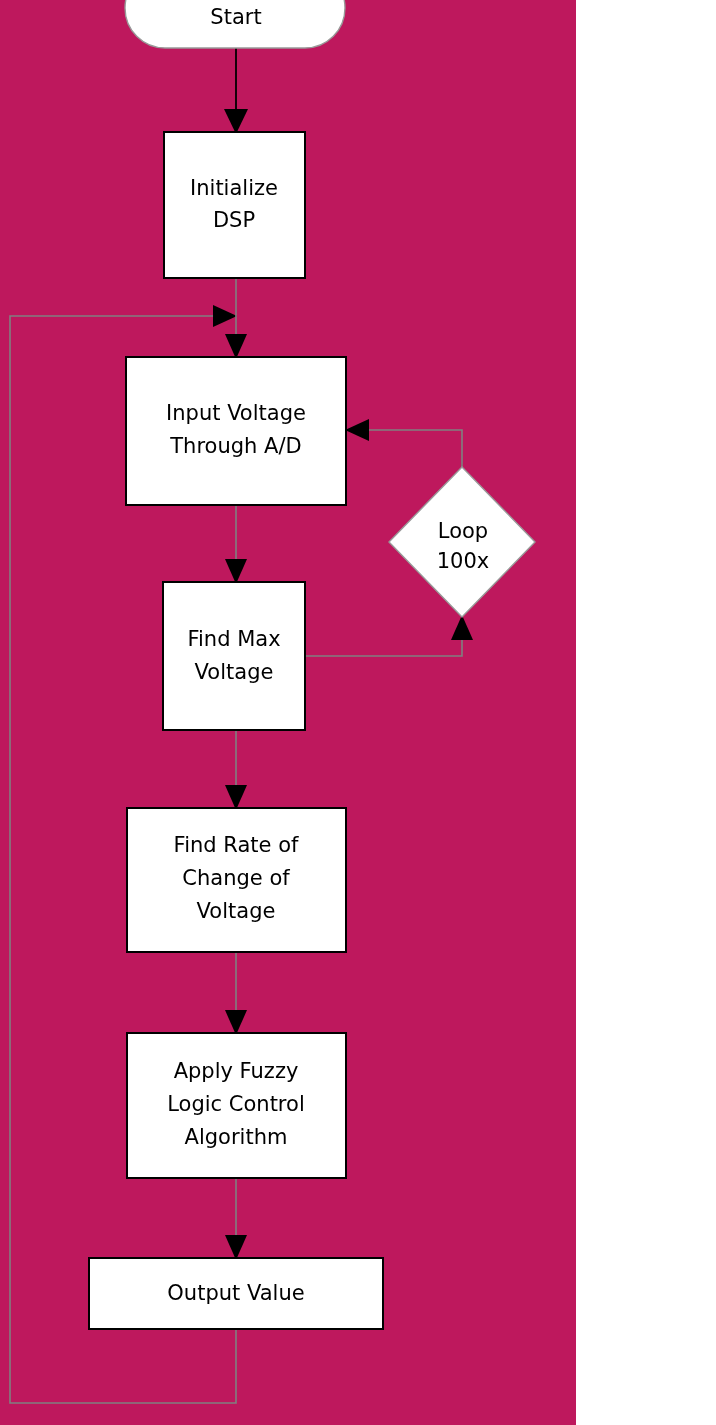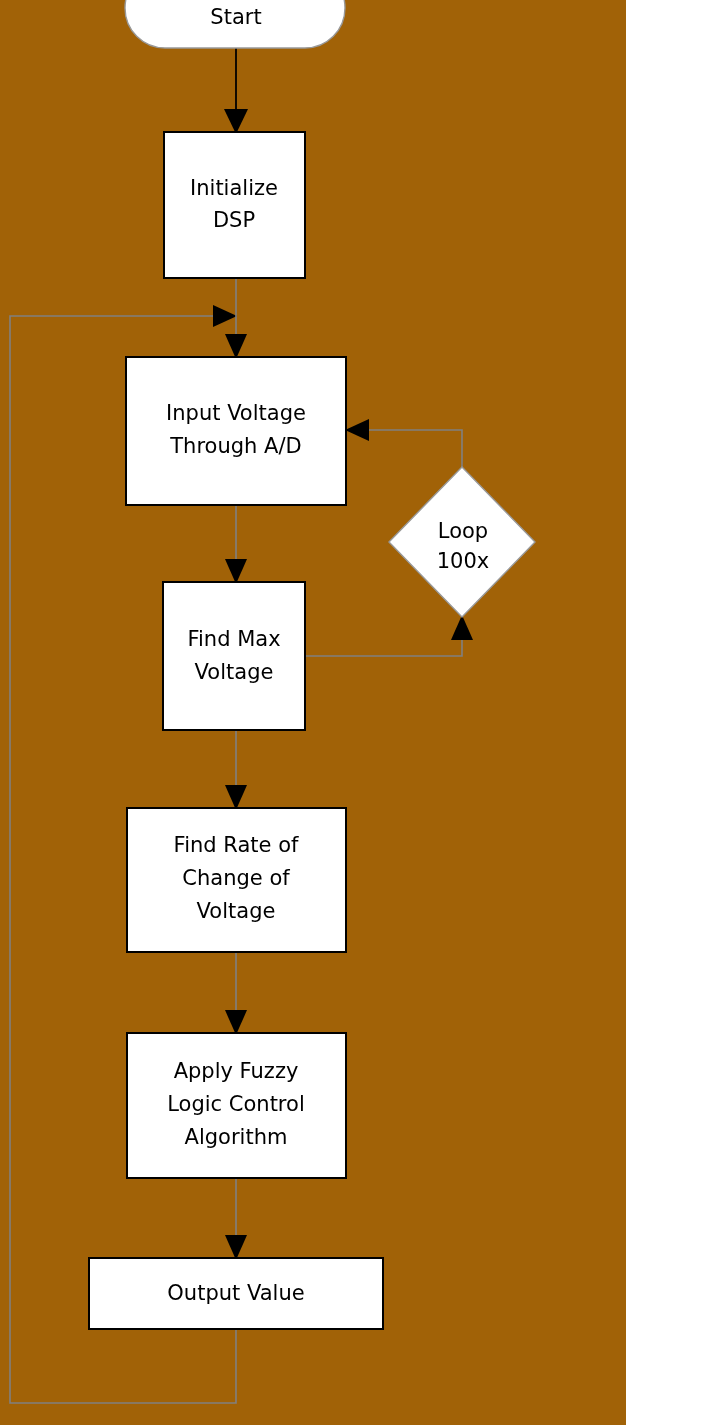--- a/index.html
+++ b/index.html
@@ -8,23 +8,23 @@
     background: #ffffff;
   }
   body {
     width: 716px;
     height: 1425px;
     font-family: "DejaVu Sans", sans-serif;
     overflow: hidden;
   }
   #flowchart-root {
     position: relative;
-    width: 626px;
+    width: 576px;
     height: 1425px;
-    background: #a16207;
+    background: #be185d;
   }
   svg.chart {
     display: block;
     width: 716px;
     height: 1425px;
   }
   .node-shape {
     fill: #ffffff;
     stroke: #000000;
     stroke-width: 2;

